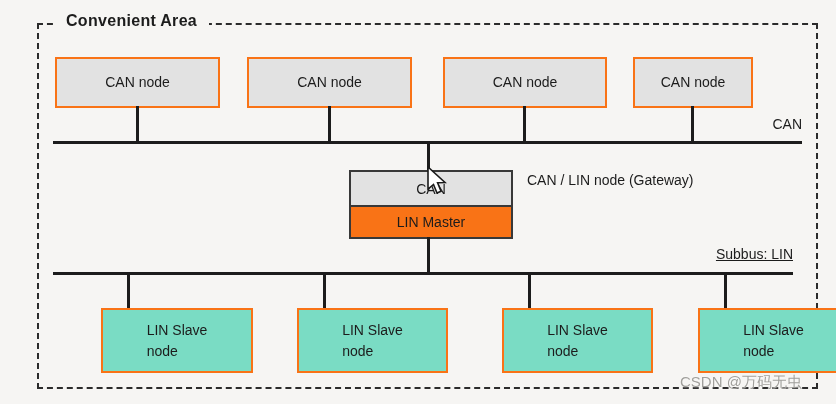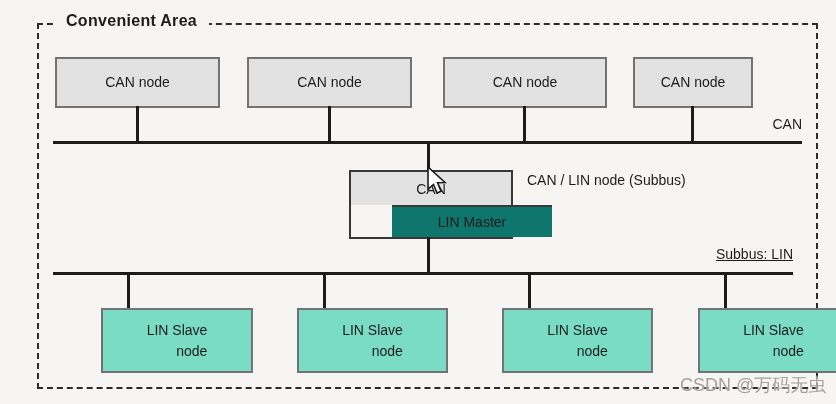--- a/index.html
+++ b/index.html
@@ -12,22 +12,22 @@
     position:absolute; left:37px; top:23px; width:781px; height:366px;
     border:2px dashed #2b2b2b; box-sizing:border-box;
   }
   .area-title {
     position:absolute; left:54px; top:12px;
     background:#f6f5f3; padding:0 12px;
     font-weight:bold; font-size:16px; letter-spacing:0.3px;
   }
   .node {
     position:absolute; display:flex; align-items:center; justify-content:center;
-    font-size:14px; border:2px solid #737373; box-sizing:border-box;
-    text-align:right; line-height:1.45; white-space:pre-line;
+    font-size:14px; border:2px solid #f97316; box-sizing:border-box;
+    text-align:left; line-height:1.45; white-space:pre-line;
   }
   .gray { background:#e2e2e2; }
   .teal { background:#7adcc4;margin-left:48px; }
   .hline, .vline { position:absolute; background:#1c1c1c; }
   .bus-label { position:absolute; font-size:14px; text-align:right; }
   .caption { position:absolute; font-size:14px; }
   
   .can1 { left:55px;  top:57px; width:165px; height:51px; }
   .can2 { left:247px; top:57px; width:165px; height:51px; }
   .can3 { left:443px; top:57px; width:164px; height:51px; }
@@ -47,36 +47,36 @@
   .gw-drop-bottom { left:427px; top:237px; width:3px; height:37px; }
   .gateway {
     position:absolute; left:349px; top:170px; width:164px; height:69px;
     border:2px solid #383838; box-sizing:border-box;
   }
   .gw-section {
     width:100%; height:33px; display:flex; align-items:center; justify-content:center;
     font-size:14px; box-sizing:border-box;
   }
   .gw-top { background:#e2e2e2; }
-  .gw-bottom { background:#0f766e; border-top:2px solid #383838; height:32px;margin-left:41px; }
+  .gw-bottom { background:#f97316; border-top:2px solid #383838; height:32px; }
   .gw-caption { left:527px; top:172px; }
   
   .s1 { left:127px; top:273px; width:3px; height:37px; }
   .s2 { left:323px; top:273px; width:3px; height:37px; }
   .s3 { left:528px; top:273px; width:3px; height:37px; }
   .s4 { left:724px; top:273px; width:3px; height:37px; }
   
   .lin1 { left:53px;  top:308px; width:152px; height:65px; }
   .lin2 { left:249px; top:308px; width:151px; height:65px; }
   .lin3 { left:454px; top:308px; width:151px; height:65px; }
   .lin4 { left:650px; top:308px; width:151px; height:65px; }
   .cursor { position:absolute; left:426px; top:166px; width:24px; height:32px; }
   .watermark {
     position:absolute; left:680px; top:373px; width:150px;
-    font-size:18px; color:#a09f9b;
+    font-size:15px; color:#a09f9b;
     text-shadow:0 0 2px #ffffff;
   }
 </style>
 </head>
 <body>
 
 <div class="stage">
 
   <div class="dashed-area"></div>
   <div class="area-title">Convenient Area</div>
@@ -92,21 +92,21 @@
   <div class="vline c4"></div>
 
   <div class="bus-label can-bus-label">CAN</div>
   <div class="hline can-bus"></div>
 
   <div class="vline gw-drop-top"></div>
   <div class="gateway">
     <div class="gw-section gw-top">CAN</div>
     <div class="gw-section gw-bottom">LIN Master</div>
   </div>
-  <div class="caption gw-caption">CAN / LIN node (Subbus)</div>
+  <div class="caption gw-caption">CAN / LIN node (Gateway)</div>
   <div class="vline gw-drop-bottom"></div>
 
   <div class="bus-label lin-bus-label">Subbus: LIN</div>
   <div class="hline lin-bus"></div>
 
   <div class="vline s1"></div>
   <div class="vline s2"></div>
   <div class="vline s3"></div>
   <div class="vline s4"></div>
 

